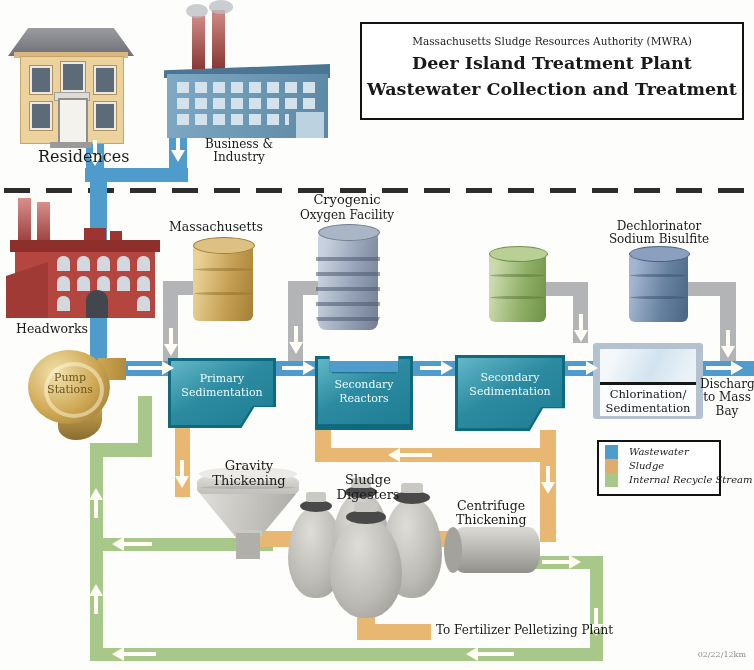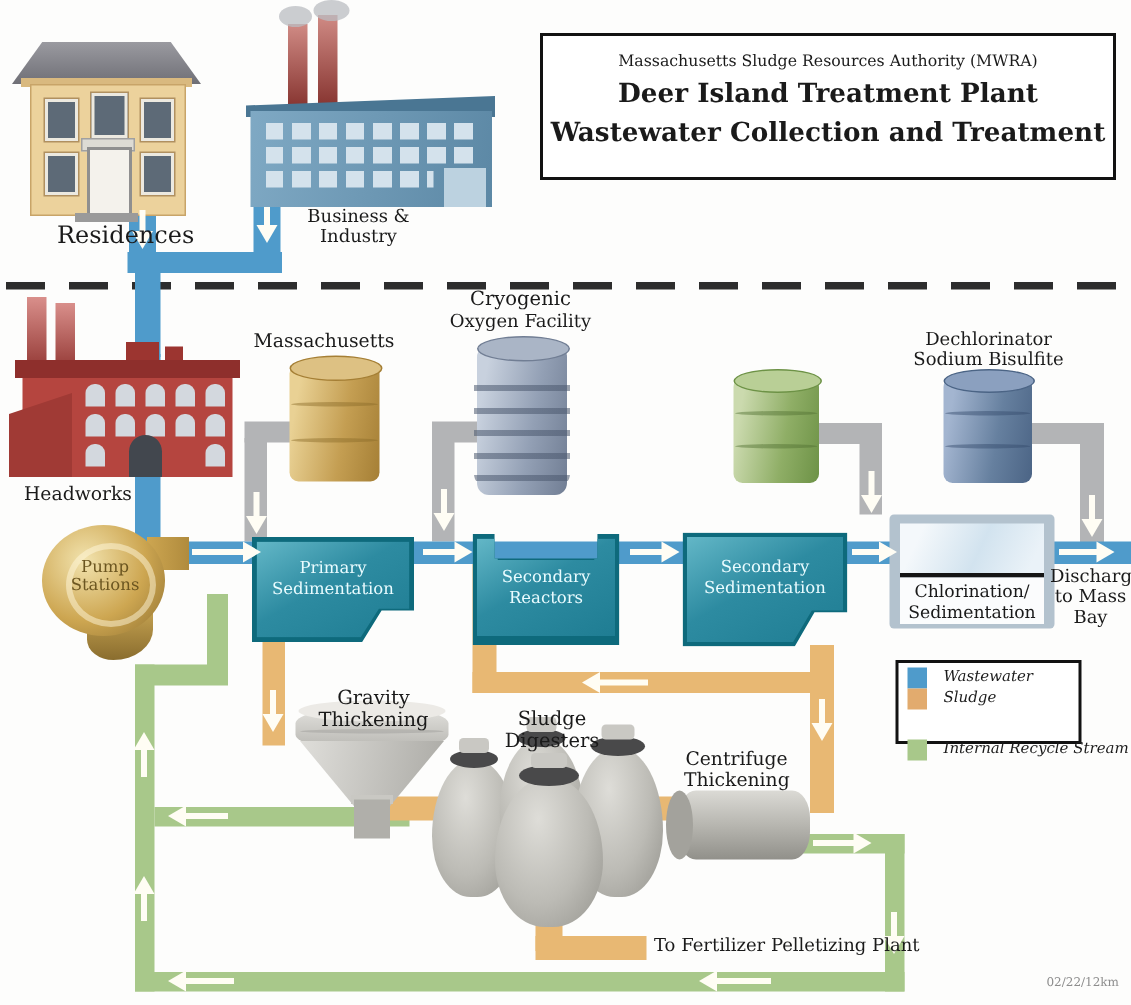--- a/index.html
+++ b/index.html
@@ -270,19 +270,19 @@
 
   <div class="boxed" style="left:597px;top:440px;width:120px;height:52px;">
     <div class="legend-row" style="top:3px;width:110px;">
       <div class="legend-sq" style="background: rgb(79, 155, 203);"></div>
       <div class="legend-tx">Wastewater</div>
     </div>
     <div class="legend-row" style="top:17px;width:110px;">
       <div class="legend-sq" style="background: rgb(226, 171, 110);"></div>
       <div class="legend-tx">Sludge</div>
     </div>
-    <div class="legend-row" style="top:31px;width:110px;margin-top:20px;">
+    <div class="legend-row" style="top:31px;width:110px;">
       <div class="legend-sq" style="background: rgb(168, 200, 138);"></div>
       <div class="legend-tx">Internal Recycle Stream</div>
     </div>
   </div>
 
 </div>
 
 </body></html>

